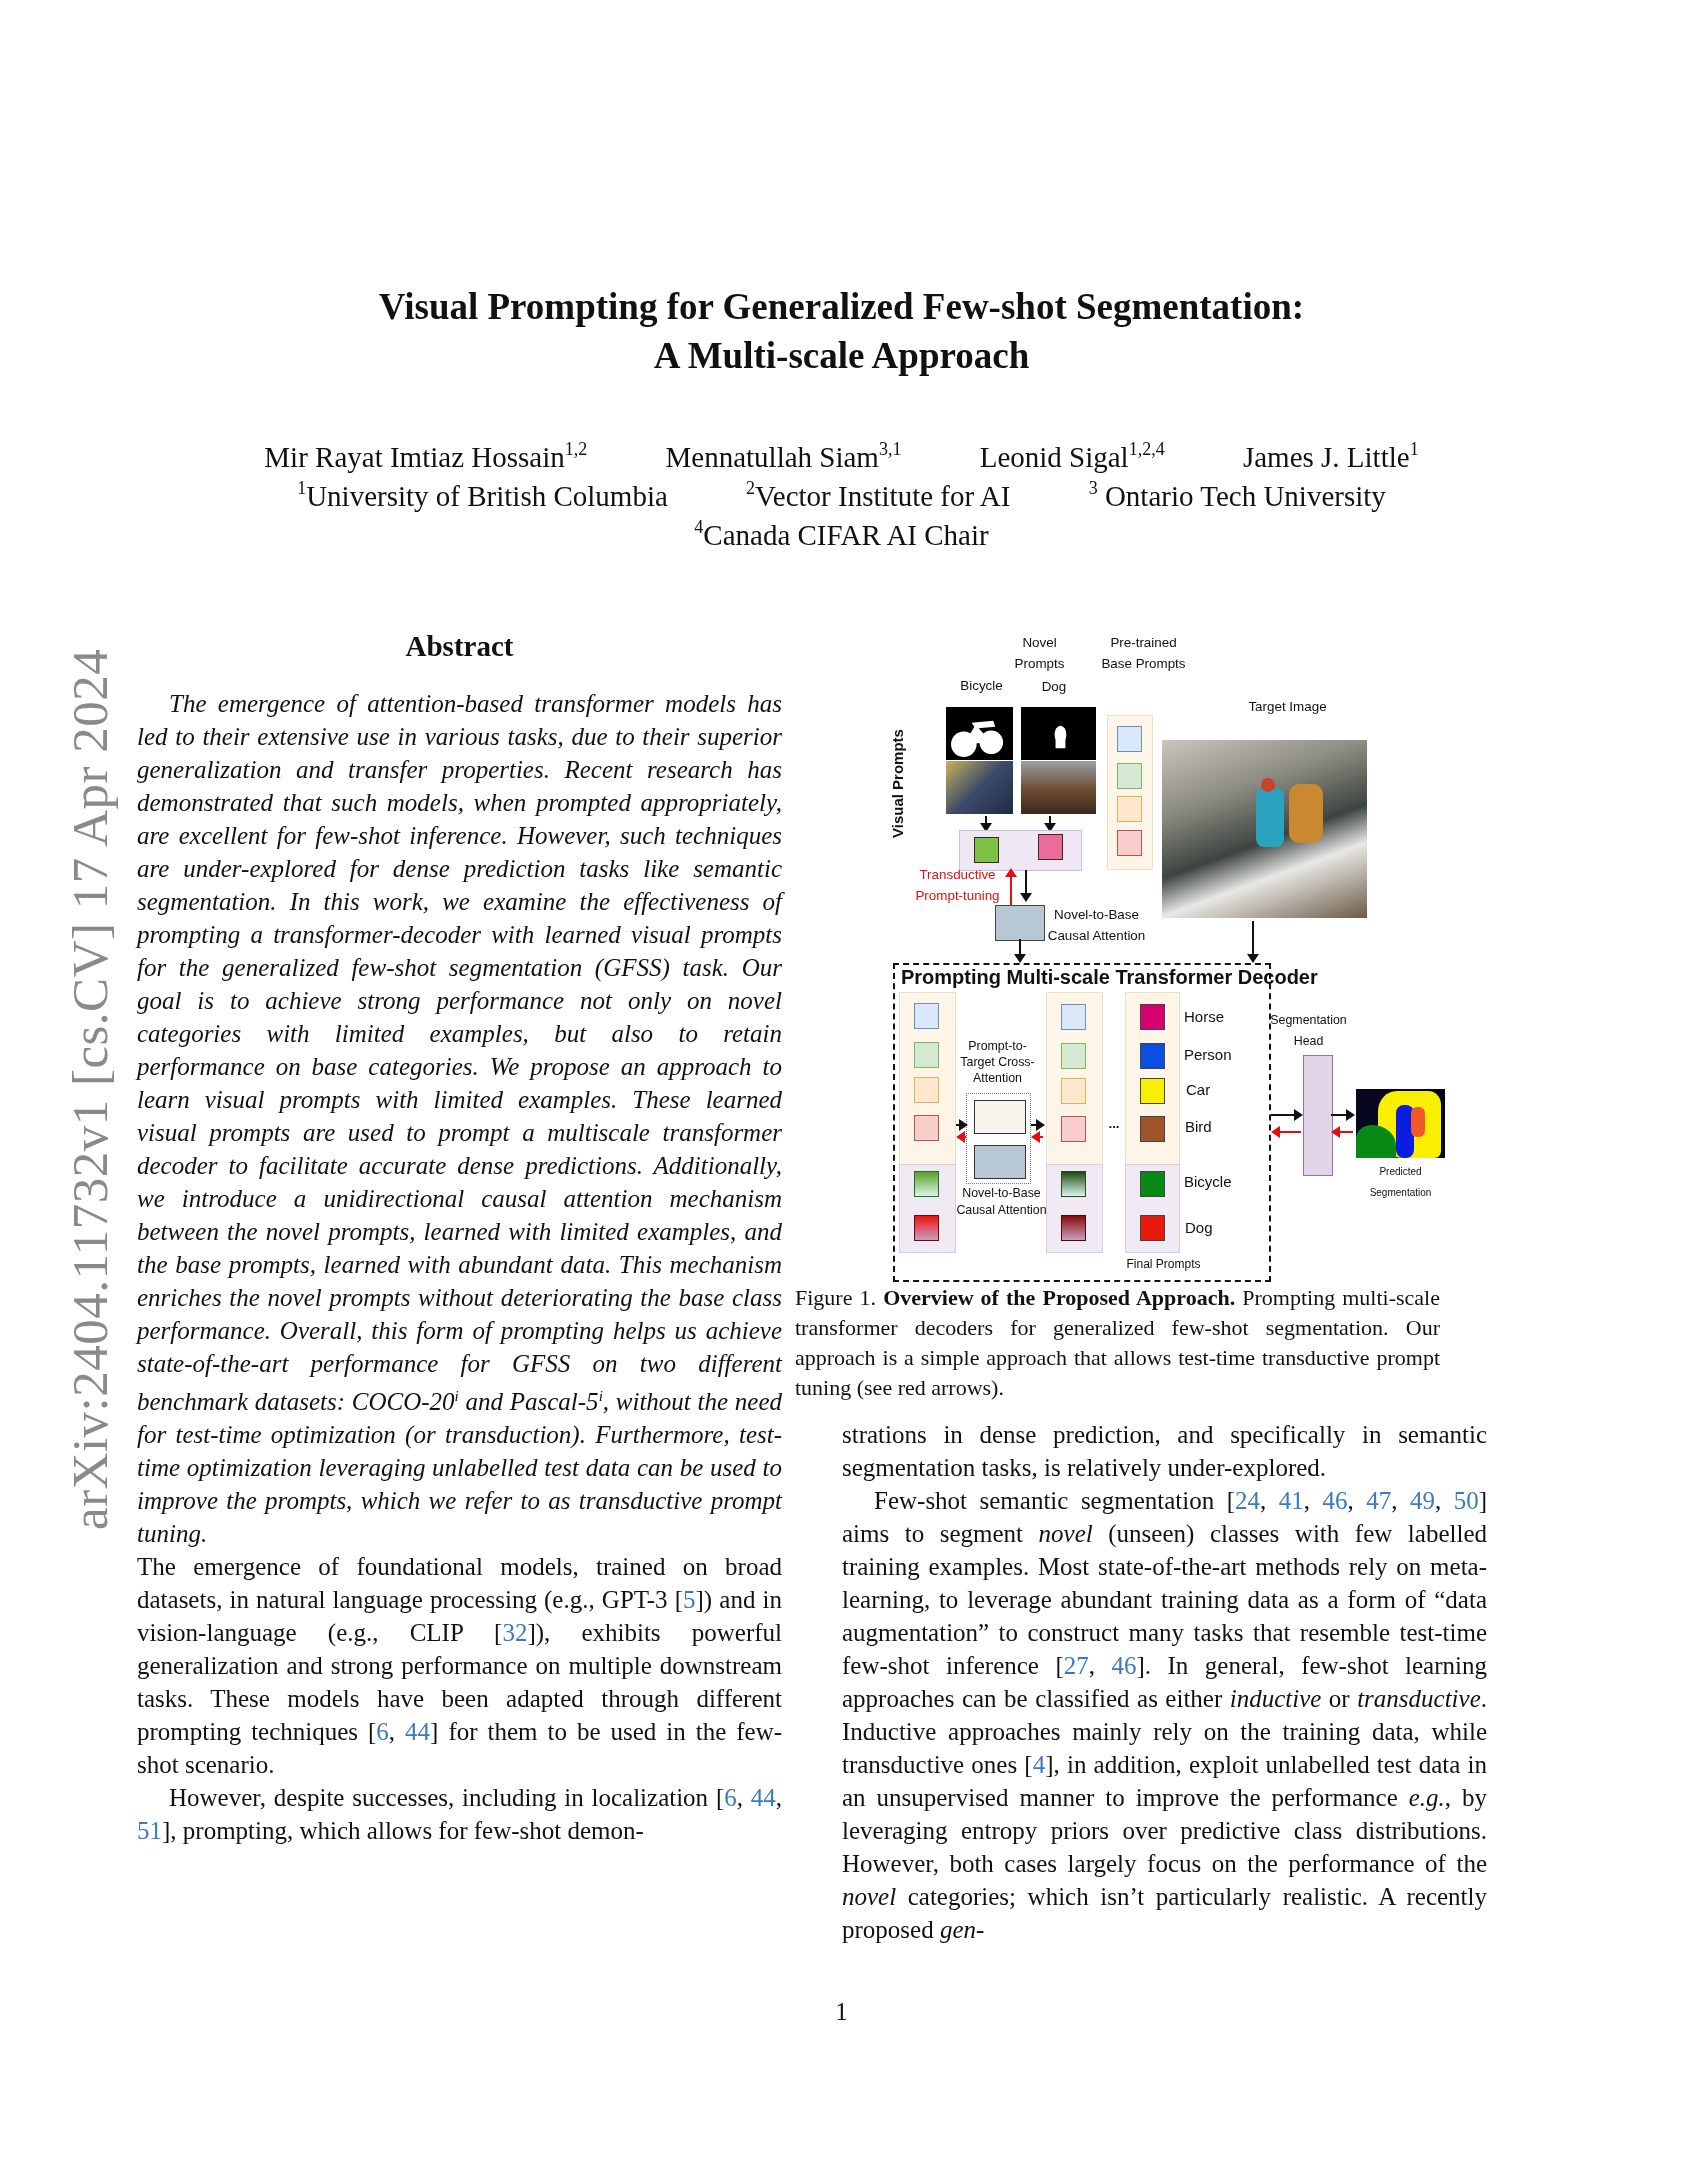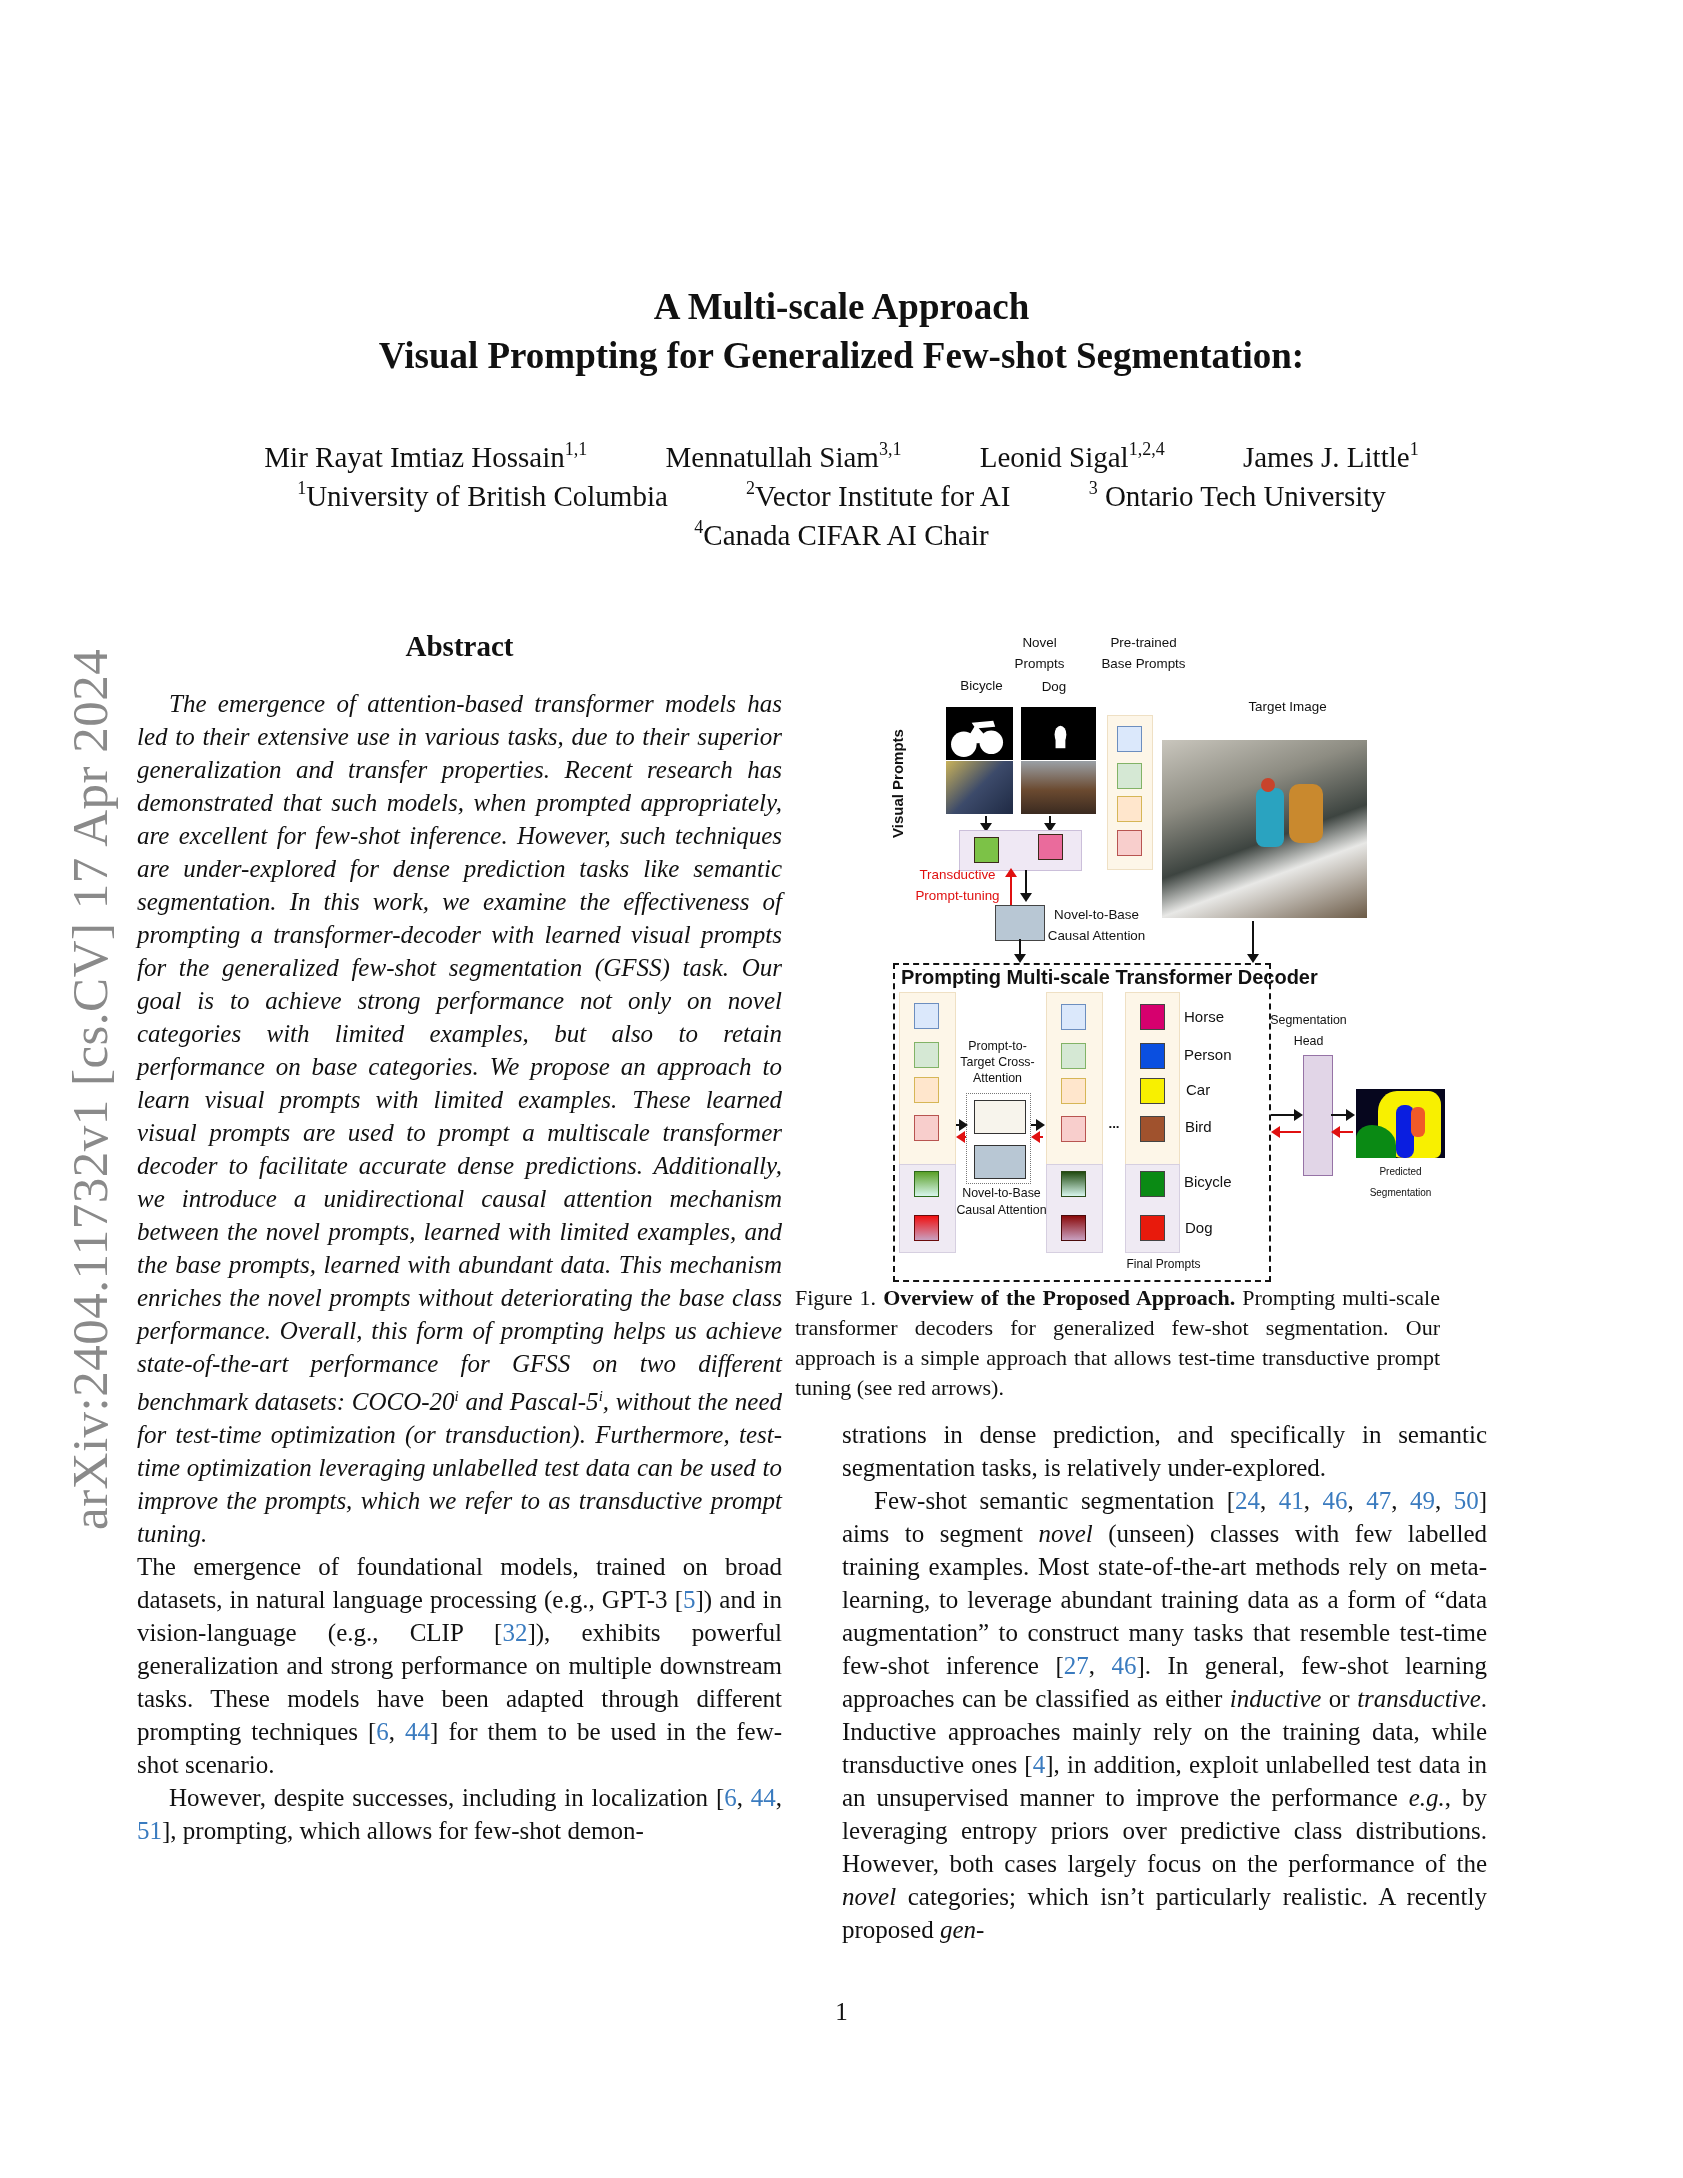--- a/index.html
+++ b/index.html
@@ -37,27 +37,27 @@
   .arrow-hr::before { content:""; position:absolute; left:-2px; top:-5px; border-top:6px solid transparent; border-bottom:6px solid transparent; border-right:9px solid #e01010; }
   .arrow-up-red { position:absolute; width:2px; background:#e01010; }
   .arrow-up-red::before { content:""; position:absolute; left:-5px; top:-2px; border-left:6px solid transparent; border-right:6px solid transparent; border-bottom:9px solid #e01010; }
 </style>
 </head>
 <body>
 
 <div class="abs side-stamp">arXiv:2404.11732v1  [cs.CV]  17 Apr 2024</div>
 
 <div class="abs title">
+  <div>Visual Prompting for Generalized Few-shot Segmentation:</div>
   <div>A Multi-scale Approach</div>
-  <div>Visual Prompting for Generalized Few-shot Segmentation:</div>
 </div>
 
 <div class="abs authors">
   <div class="row">
-    <span>Mir Rayat Imtiaz Hossain</span><sup>1,1</sup><span class="gap"></span>
+    <span>Mir Rayat Imtiaz Hossain</span><sup>1,2</sup><span class="gap"></span>
     <span>Mennatullah Siam</span><sup>3,1</sup><span class="gap"></span>
     <span>Leonid Sigal</span><sup>1,2,4</sup><span class="gap"></span>
     <span>James J. Little</span><sup>1</sup>
   </div>
   <div class="row">
     <sup>1</sup><span>University of British Columbia</span><span class="gap"></span>
     <sup>2</sup><span>Vector Institute for AI</span><span class="gap"></span>
     <sup>3</sup><span> Ontario Tech University</span>
   </div>
   <div class="row">

